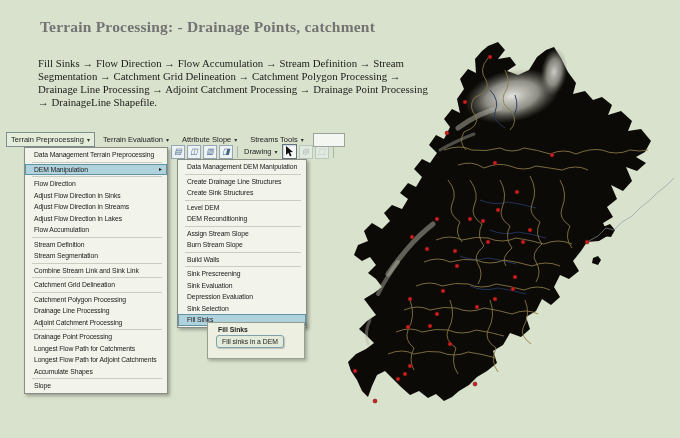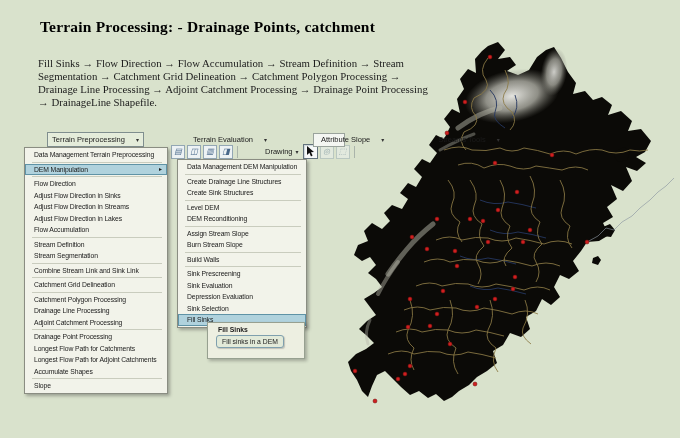--- a/index.html
+++ b/index.html
@@ -4,50 +4,50 @@
 <style>
   html,body{margin:0;padding:0;}
   body{
     width:680px;height:438px;position:relative;overflow:hidden;
     background:#d9e2cc;
     font-family:"Liberation Sans",sans-serif;
   }
   .page-title{
     position:absolute;left:40px;top:8px;
     font-family:"Liberation Serif",serif;font-weight:bold;
-    font-size:15.5px;color:#000000;letter-spacing:.2px;white-space:nowrap;
+    font-size:15.5px;color:#737373;letter-spacing:.2px;white-space:nowrap;
   }
   .process-chain{
     position:absolute;left:38px;top:41px;width:400px;
     font-family:"Liberation Serif",serif;font-size:10.8px;line-height:13px;color:#1c1c1c;margin-top:16px;
   }
   
   .menubar{
     position:absolute;left:6px;top:132px;height:15px;
     display:flex;align-items:center;gap:3px;font-size:7.5px;color:#1b1b1b;z-index:4;
   }
-  .mb-item{display:flex;align-items:center;gap:11px;padding:2px 4px;border:1px solid transparent;white-space:nowrap;cursor:default;margin-left:41px;}
+  .mb-item{display:flex;align-items:center;gap:3px;padding:2px 4px;border:1px solid transparent;white-space:nowrap;cursor:default;}
   .mb-item.active{border:1px solid #7f8e8e;background:#e4ecda;box-shadow:inset 0 0 1px #fff;}
   .caret{font-size:6px;color:#333;line-height:6px;}
   .mb-endbox{
     position:absolute;left:313px;top:133px;width:30px;height:12px;
     background:#f4f6f2;border:1px solid #9aa39c;z-index:3;
   }
   
   .toolbar-frag{
     position:absolute;left:171px;top:144px;height:15px;
     display:flex;align-items:center;gap:2px;z-index:1;
   }
   .tb-icon{
     width:12px;height:12px;border:1px solid #93a7b4;background:#edf2f4;
     font-size:8px;line-height:11px;text-align:center;color:#48688a;font-style:normal;
   }
   .tb-icon.disabled{opacity:.45;}
   .tb-sep{width:1px;height:12px;background:#aab4aa;margin:0 2px;}
-  .drawing-btn{display:flex;align-items:center;gap:3px;font-size:7.5px;color:#222;padding:1px 2px;white-space:nowrap;margin-left:21px;}
+  .drawing-btn{display:flex;align-items:center;gap:3px;font-size:7.5px;color:#222;padding:1px 2px;white-space:nowrap;}
   .cursor-btn{
     width:13px;height:13px;border:1px solid #63737d;background:#f7f9f9;
     display:flex;align-items:center;justify-content:center;box-shadow:inset 1px 1px 1px #cdd6da;
   }
   
   .menu-panel{
     position:absolute;background:#f2f3ea;border:1px solid #8a8d82;
     box-shadow:2px 2px 3px rgba(40,40,40,.35);padding:1px 0;z-index:5;
   }
   .menu-main{left:24px;top:147px;width:142px;}

